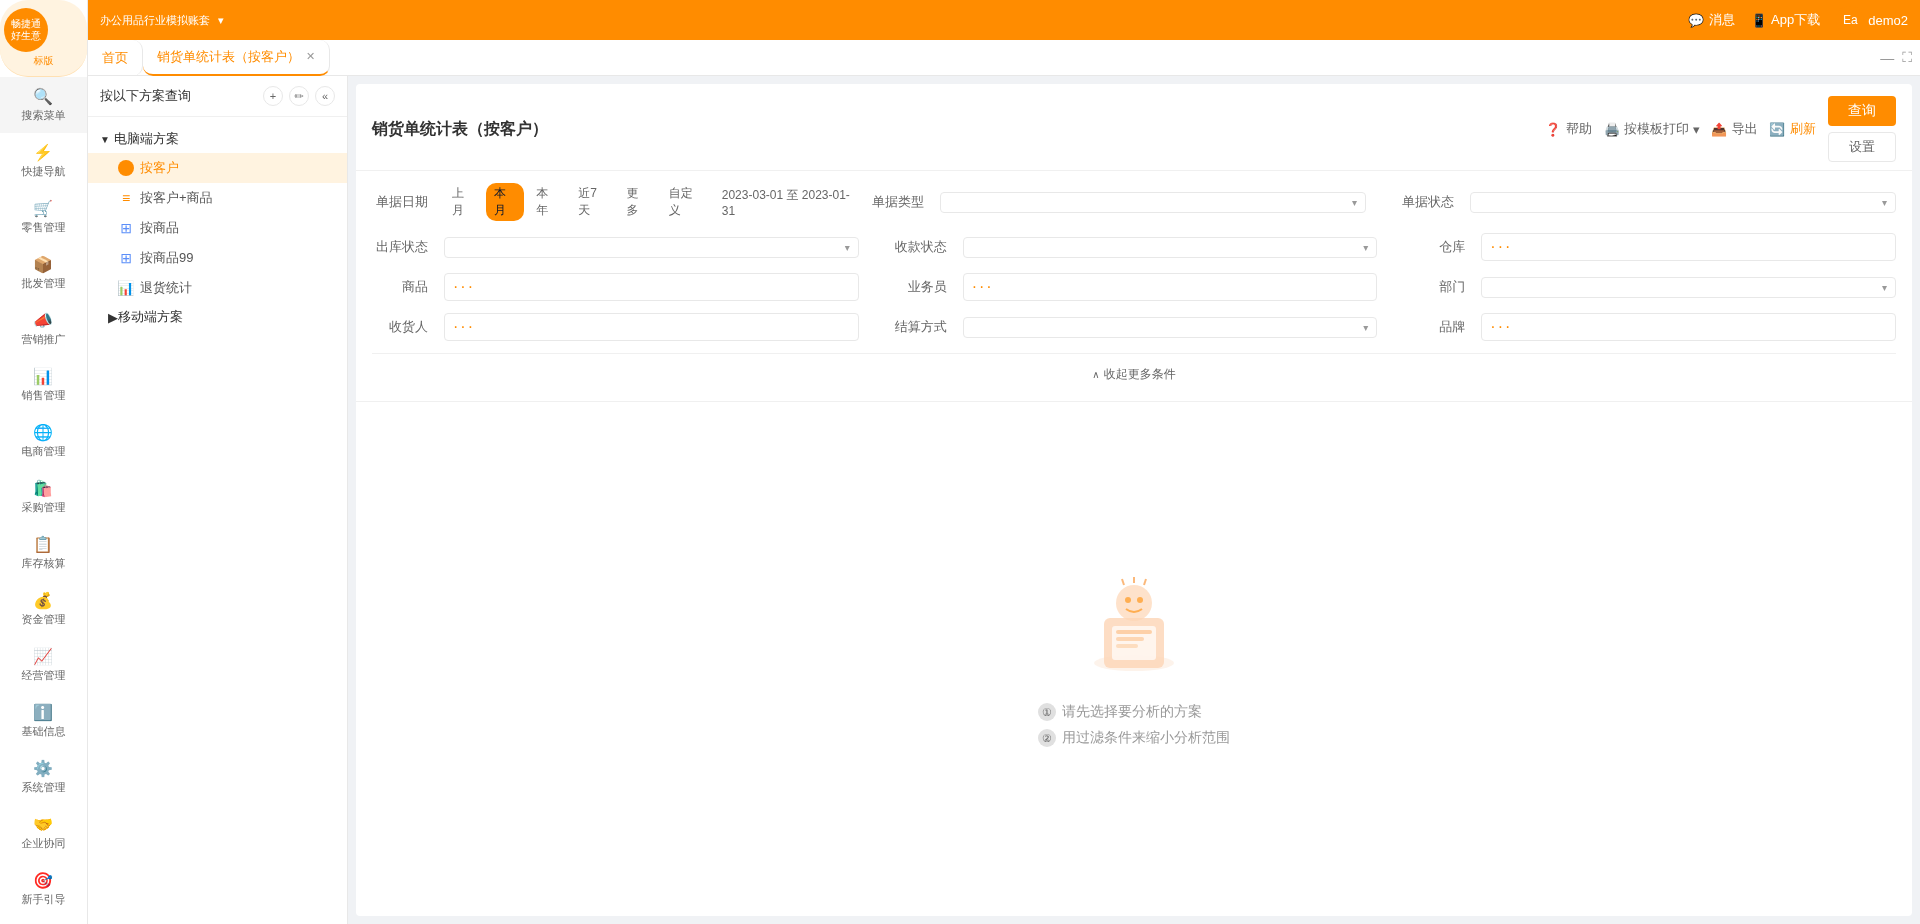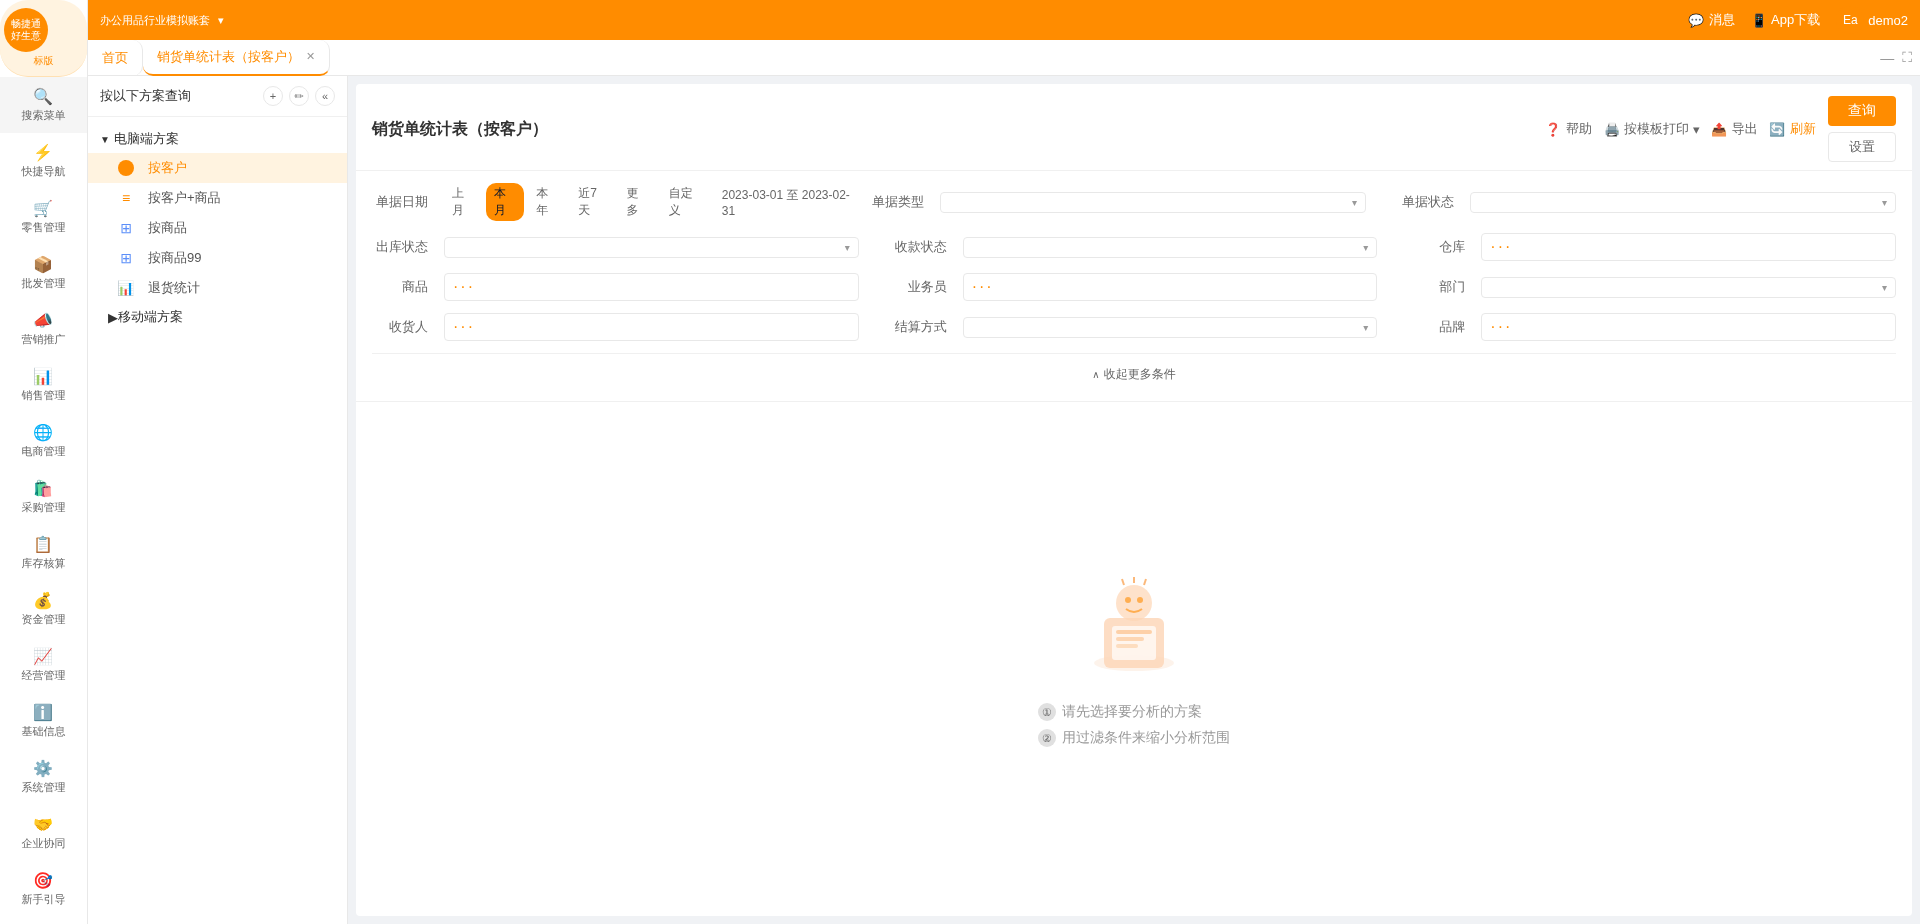--- a/index.html
+++ b/index.html
@@ -41,21 +41,21 @@
     
     .scheme-panel { width: 260px; background: #fff; border-right: 1px solid #e8e8e8; flex-shrink: 0; display: flex; flex-direction: column; }
     .scheme-header { padding: 10px 12px; display: flex; align-items: center; justify-content: space-between; border-bottom: 1px solid #f0f0f0; font-size: 13px; color: #333; }
     .scheme-header-title { font-weight: 500; }
     .scheme-header-actions { display: flex; align-items: center; gap: 6px; }
     .scheme-action-btn { width: 20px; height: 20px; border-radius: 50%; border: 1px solid #e8e8e8; display: flex; align-items: center; justify-content: center; font-size: 11px; cursor: pointer; color: #666; }
     .scheme-tree { flex: 1; overflow-y: auto; padding: 8px 0; }
     .tree-group { }
     .tree-group-title { display: flex; align-items: center; padding: 5px 12px; cursor: pointer; color: #333; font-size: 13px; }
     .tree-group-title .arrow { margin-right: 4px; font-size: 10px; }
-    .tree-item { display: flex; align-items: center; padding: 6px 12px 6px 30px; cursor: pointer; color: #555; font-size: 13px; gap: 14px; }
+    .tree-item { display: flex; align-items: center; padding: 6px 12px 6px 30px; cursor: pointer; color: #555; font-size: 13px; gap: 6px; }
     .tree-item.active { background: #fff3e0; color: #ff8c00; }
     .tree-item .item-icon { width: 16px; height: 16px; border-radius: 50%; background: #ff8c00; display: flex; align-items: center; justify-content: center; color: white; font-size: 9px; flex-shrink: 0; }
     .tree-item .item-icon.chart { background: none; color: #ff8c00; font-size: 14px; }
     .tree-item .item-icon.grid { background: none; color: #5b8ff9; font-size: 14px; }
     .tree-sub-group-title { display: flex; align-items: center; padding: 5px 12px 5px 20px; cursor: pointer; color: #333; font-size: 13px; }
 
     
     .right-panel { flex: 1; display: flex; flex-direction: column; overflow: hidden; background: #fff; margin: 8px; border-radius: 4px; }
 
     
@@ -289,21 +289,21 @@
         <div class="filter-row">
           <span class="filter-label">单据日期</span>
           <div class="filter-control" style="flex:1;">
             <div class="date-tabs">
               <span class="date-tab">上月</span>
               <span class="date-tab active">本月</span>
               <span class="date-tab">本年</span>
               <span class="date-tab">近7天</span>
               <span class="date-tab">更多</span>
               <span class="date-tab">自定义</span>
-              <span class="date-range">2023-03-01 至 2023-02-31</span>
+              <span class="date-range">2023-03-01 至 2023-01-31</span>
             </div>
           </div>
           <span class="filter-label" style="width:56px;">单据类型</span>
           <div class="select-box" style="flex:1; margin-right:16px;">
             <span></span>
             <span class="select-arrow">▾</span>
           </div>
           <span class="filter-label" style="width:56px;">单据状态</span>
           <div class="select-box" style="flex:1;">
             <span></span>

